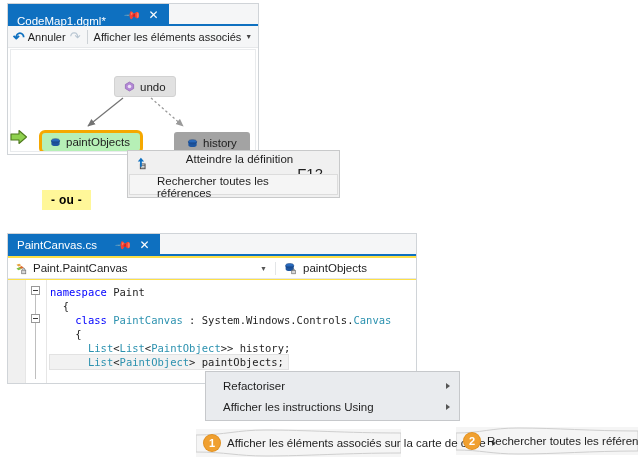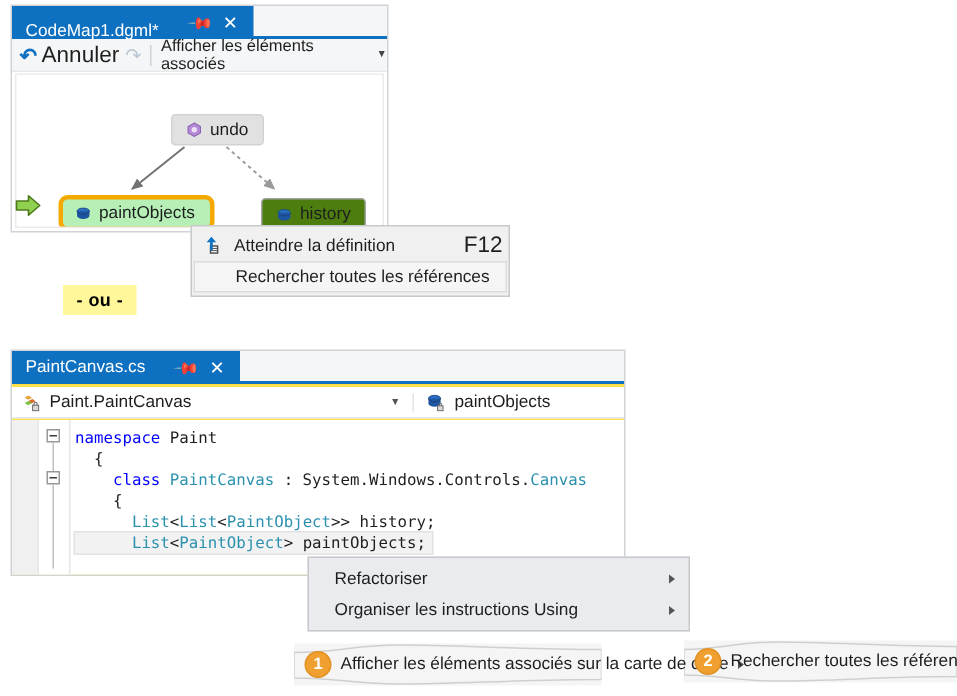--- a/index.html
+++ b/index.html
@@ -53,21 +53,21 @@
     display: flex; align-items: center;
     box-sizing: border-box;
     border-bottom: 1px solid #e6e8ea;
     padding-left: 5px;
   }
   .undo-arrow {
     color: #0e70c0; font-size: 14px; font-weight: bold;
     line-height: 1; margin-right: 3px;
   }
   .redo-arrow { color: #b8c6d2; font-size: 13px; line-height: 1; margin-left: 4px; }
-  #undo-label { font-size: 15px; color: #1e1e1e; }
+  #undo-label { font-size: 11px; color: #1e1e1e; }
   .tb-sep { width: 1px; height: 14px; background: #cdd2d6; margin: 0 6px; }
   #show-related-btn { font-size: 11px; color: #1e1e1e; }
   .caret-dn { font-size: 7px; color: #444; margin-left: 4px; }
 
   #codemap-canvas {
     position: absolute; left: 2px; top: 45px; width: 246px; height: 103px;
     background: #ffffff;
     border: 1px solid #e9ebed;
     box-sizing: border-box;
     overflow: hidden;
@@ -90,22 +90,22 @@
   #node-paintobjects {
     left: 28px; top: 80px;
     background: #b6f0b6; color: #1e1e1e;
     border: 3px solid #f5a800;
     border-radius: 6px;
     height: 24px;
     padding: 0 10px 0 8px;
   }
   #node-history {
     left: 163px; top: 82px;
-    background: #4d7c0f; color: #1e1e1e;
-    border: 1px solid #a3a3a3;
+    background: #a3a3a3; color: #1e1e1e;
+    border: 4px solid #a3a3a3;
     height: 22px;
   }
   .field-icon {
     width: 11px; height: 11px; margin-right: 5px; flex: 0 0 auto;
   }
   .method-icon { width: 11px; height: 11px; margin-right: 5px; flex: 0 0 auto; }
 
   
   #green-pointer { left: 10px; top: 129px; width: 18px; height: 16px; }
 
@@ -125,24 +125,25 @@
     left: 127px; top: 150px; width: 213px;
     background: #f0f0f0;
     border: 1px solid #c8c9ca;
     box-sizing: border-box;
     padding: 2px 0;
   }
   #context-menu-1 .cmi {
     position: relative;
     height: 21px;
     display: flex; align-items: center;
-    padding-left: 28px; padding-right: 4px;
+    padding-left: 28px; padding-right: 16px;
     font-size: 11.5px;
     color: #1e1e1e;
     box-sizing: border-box;
+    flex-direction: column;
   }
   #context-menu-1 .cmi.hl {
     background: #f5f5f5;
     border: 1px solid #dcdcdc;
     margin: 0 1px;
     padding-left: 27px;
   }
   #context-menu-1 .shortcut {
     margin-left: auto; color: #1e1e1e; font-size: 15px;
   }
@@ -433,21 +434,21 @@
   </div>
 
 </div>
 
 <div class="abs" id="context-menu-2">
   <div class="cmi2">
     <span>Refactoriser</span>
     <span class="submenu-caret"></span>
   </div>
   <div class="cmi2">
-    <span>Organiser les instructions Using</span>
+    <span>Afficher les instructions Using</span>
     <span class="submenu-caret"></span>
   </div>
 </div>
 
 <div class="callout" id="callout-1">
   <svg class="callout-svg" width="205" height="28" viewBox="0 0 205 28" preserveAspectRatio="none">
     <path d="M0,6 C30,6 40,1 70,1 C110,1 150,4 205,4 L205,24 C150,24 110,27 70,27 C40,27 30,23 0,23 Z" fill="#f5f5f5" stroke="#cfcfcf" stroke-width="1"></path>
   </svg>
   <div class="callout-inner">
     <span class="badge">1</span>

